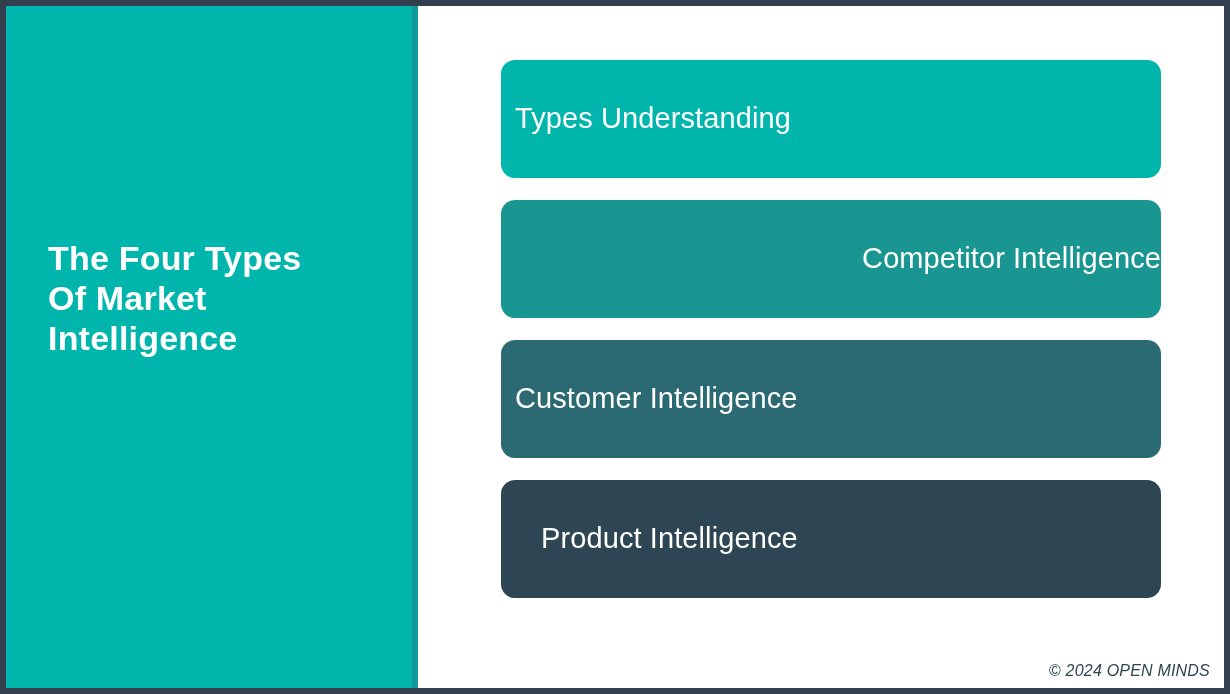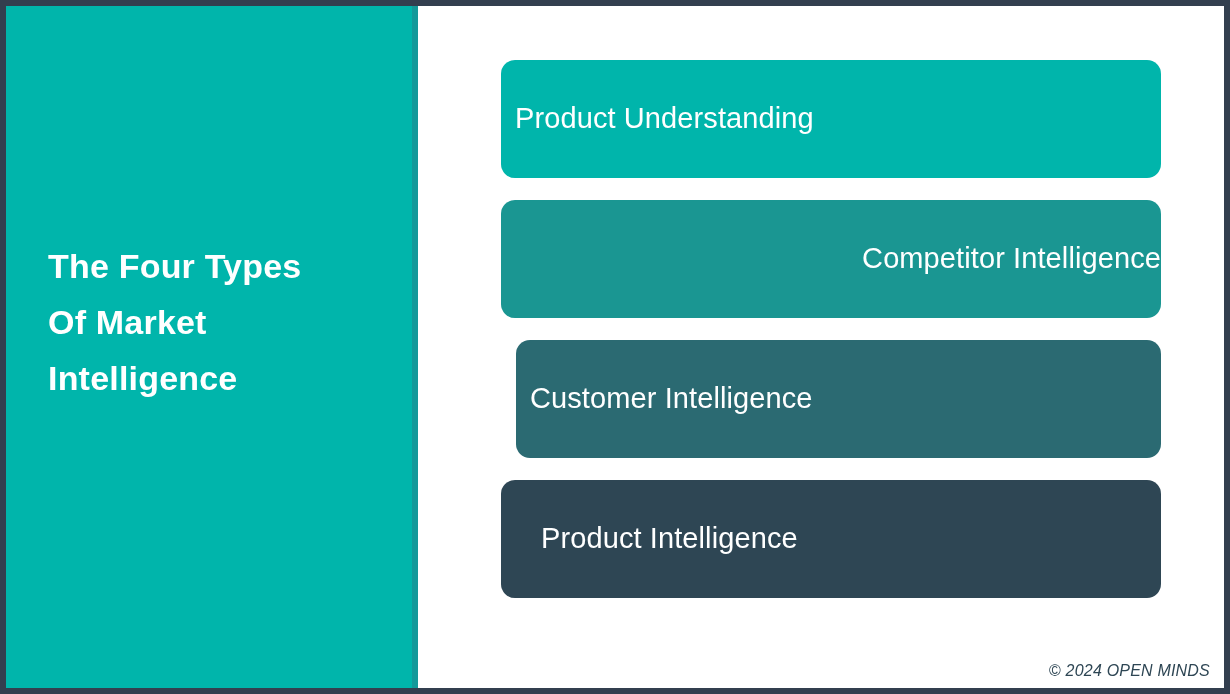--- a/index.html
+++ b/index.html
@@ -40,21 +40,21 @@
     background: #14999a;
   }
   .panel-title {
     position: absolute;
     left: 42px;
     top: 232px;
     width: 330px;
     color: #ffffff;
     font-size: 34px;
     font-weight: bold;
-    line-height: 56px;
+    line-height: 40px;
     letter-spacing: 0.2px;
     white-space: pre-line;
   }
 
   
   .right-area {
     position: absolute;
     left: 412px;
     top: 0;
     right: 0;
@@ -113,28 +113,28 @@
 Of Market
 Intelligence</div>
   </div>
   <div class="left-panel-edge" style="background: rgb(20, 153, 154);"></div>
 
   <div class="right-area">
 
     <div class="bars">
 
       <div class="bar" id="bar-0" style="background: rgb(0, 181, 171);">
-        <span class="bar-label" style="color: rgb(255, 255, 255);">Product Understanding</span>
+        <span class="bar-label" style="color: rgb(255, 255, 255);">Types Understanding</span>
       </div>
 
       <div class="bar" id="bar-1" style="background: rgb(26, 150, 146); justify-content: flex-end;">
         <span class="bar-label" style="color: rgb(255, 255, 255);">Competitor Intelligence</span>
       </div>
 
-      <div class="bar" id="bar-2" style="background: rgb(43, 106, 114); margin-left: 15px;">
+      <div class="bar" id="bar-2" style="background: rgb(43, 106, 114);">
         <span class="bar-label" style="color: rgb(255, 255, 255);">Customer Intelligence</span>
       </div>
 
       <div class="bar" id="bar-3" style="background: rgb(46, 70, 84);">
         <span class="bar-label" style="color: rgb(255, 255, 255);">Product Intelligence</span>
       </div>
 
     </div>
 
     <div class="footer" style="color: rgb(46, 70, 84);">

